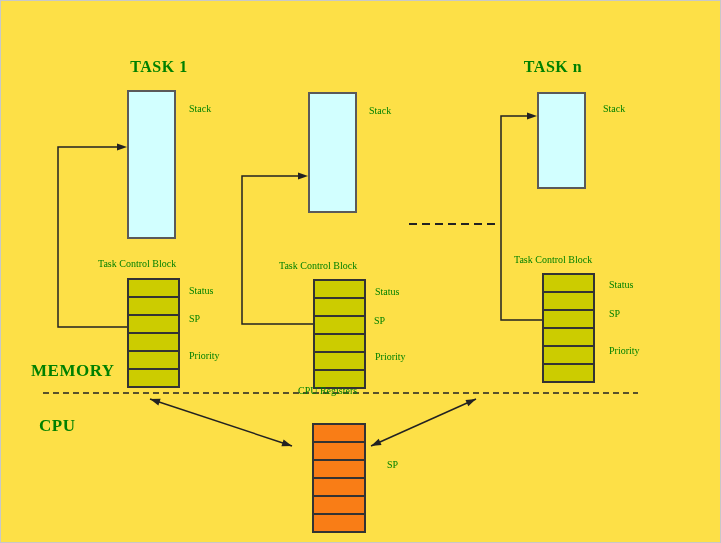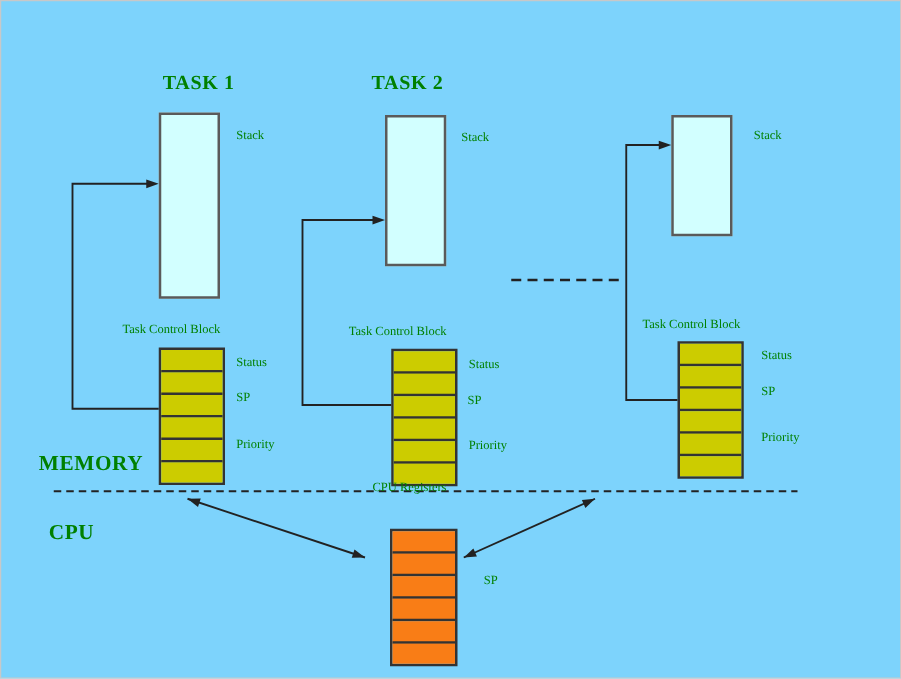--- a/index.html
+++ b/index.html
@@ -1,19 +1,19 @@
 <!DOCTYPE html>
 <html style="--stack-fill: #d2ffff; --tcb-fill: #cccc00; --register-fill: #f97d16; --label-green: #008000; --line-color: #222222;"><head>
 <meta charset="utf-8">
 <style>
   html,body{margin:0;padding:0;background:#fff;}
   .canvas{
     position:relative;
     width:721px;height:543px;
-    background:#7dd3fc;
+    background:#fde047;
     border:1px solid #c8c8c8;
     box-sizing:border-box;
     font-family:"Liberation Serif","DejaVu Serif",serif;
     overflow:hidden;
   }
   svg.lines{position:absolute;left:0;top:0;z-index:1;}
   .line{stroke:var(--line-color,#222);fill:none;}
   .head{fill:var(--line-color,#222);stroke:none;}
 
   .task-title{
@@ -94,36 +94,36 @@
     <div class="row"></div>
     <div class="row"></div>
     <div class="row"></div>
     <div class="row"></div>
     <div class="row"></div>
   </div>
   <div class="small-label" style="left:188px;top:284px">Status</div>
   <div class="small-label" style="left:188px;top:312px">SP</div>
   <div class="small-label" style="left:188px;top:349px">Priority</div>
 
-  <div class="task-title" style="left:280px;top:57px">TASK 2</div>
   <div class="stack-box" style="left:307px;top:91px;height:121px"></div>
   <div class="small-label" style="left:368px;top:104px">Stack</div>
   <div class="small-label" style="left:278px;top:259px">Task Control Block</div>
   <div class="cell-box tcb" style="left:312px;top:278px">
     <div class="row"></div>
     <div class="row"></div>
     <div class="row"></div>
     <div class="row"></div>
     <div class="row"></div>
     <div class="row"></div>
   </div>
   <div class="small-label" style="left:374px;top:285px">Status</div>
   <div class="small-label" style="left:373px;top:314px">SP</div>
   <div class="small-label" style="left:374px;top:350px">Priority</div>
 
+  <div class="task-title" style="left:507px;top:57px">TASK n</div>
   <div class="stack-box" style="left:536px;top:91px;height:97px"></div>
   <div class="small-label" style="left:602px;top:102px">Stack</div>
   <div class="small-label" style="left:513px;top:253px">Task Control Block</div>
   <div class="cell-box tcb" style="left:541px;top:272px">
     <div class="row"></div>
     <div class="row"></div>
     <div class="row"></div>
     <div class="row"></div>
     <div class="row"></div>
     <div class="row"></div>

